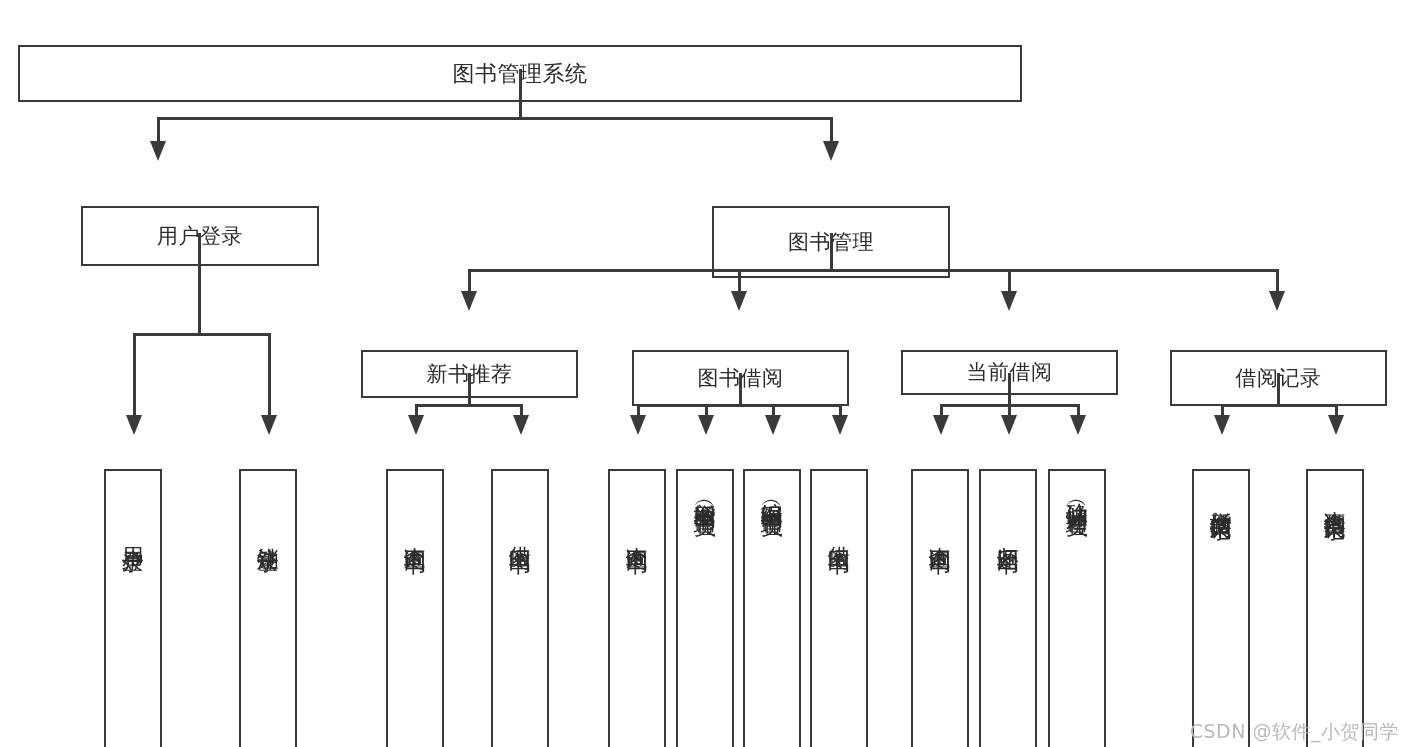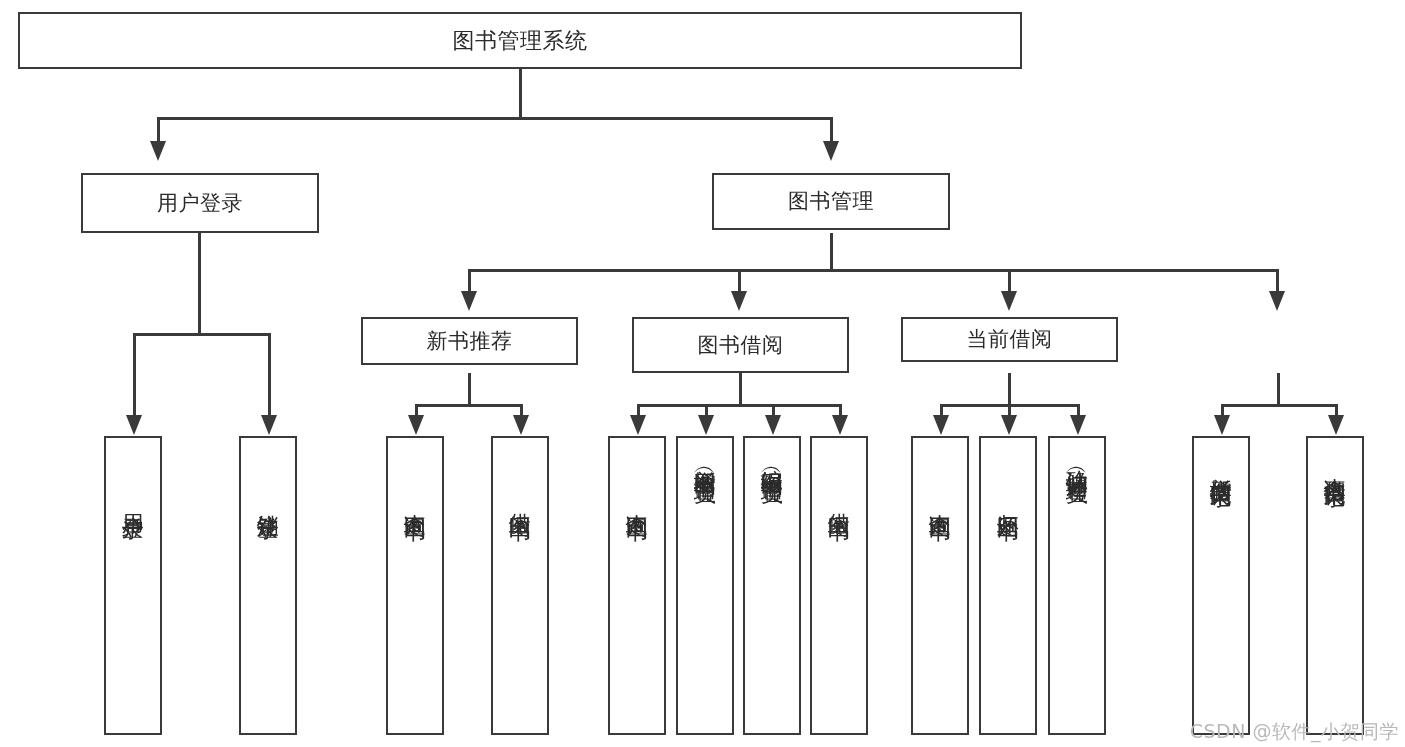--- a/index.html
+++ b/index.html
@@ -18,20 +18,21 @@
   
   .node{
     position:absolute;
     box-sizing:border-box;
     background:#ffffff;
     border:2px solid #3a3a3a;
     display:flex;
     align-items:center;
     justify-content:center;
     color:#2b2b2b;
+    margin-top:33px;
   }
   .node .label{
     display:block;
     text-align:center;
     line-height:1.18;
     white-space:pre;
   }
   
   .node.horiz .label{
     font-size:21px;
@@ -94,21 +95,21 @@
   <div class="ln h" style="left:157px;top:117px;width:676px;"></div>
   <div class="ln v" style="left:157px;top:117px;height:26px;"></div>
   <div class="ln v" style="left:830px;top:117px;height:26px;"></div>
   <div class="arrow" style="left:150px;top:141px;"></div>
   <div class="arrow" style="left:823px;top:141px;"></div>
 
   <div class="node horiz" style="left:81px;top:173px;width:238px;height:60px;">
     <span class="label">用户登录</span>
   </div>
 
-  <div class="node horiz" style="left:712px;top:173px;width:238px;height:57px;">
+  <div class="node horiz" style="left:712px;top:173px;width:238px;height:72px;">
     <span class="label">图书管理</span>
   </div>
 
   <div class="ln v" style="left:198px;top:233px;height:102px;"></div>
   <div class="ln h" style="left:133px;top:333px;width:137px;"></div>
   <div class="ln v" style="left:133px;top:333px;height:85px;"></div>
   <div class="ln v" style="left:268px;top:333px;height:85px;"></div>
   <div class="arrow" style="left:126px;top:415px;"></div>
   <div class="arrow" style="left:261px;top:415px;"></div>
 
@@ -125,20 +126,23 @@
 
   <div class="node horiz" style="left:361px;top:317px;width:217px;height:48px;">
     <span class="label">新书推荐</span>
   </div>
   <div class="node horiz" style="left:632px;top:317px;width:217px;height:56px;">
     <span class="label">图书借阅</span>
   </div>
   <div class="node horiz" style="left:901px;top:317px;width:217px;height:45px;">
     <span class="label">当前借阅</span>
   </div>
+  <div class="node horiz" style="left:1170px;top:317px;width:217px;height:56px;">
+    <span class="label">借阅记录</span>
+  </div>
 
   <div class="ln v" style="left:468px;top:373px;height:33px;"></div>
   <div class="ln h" style="left:415px;top:404px;width:108px;"></div>
   <div class="ln v" style="left:415px;top:404px;height:14px;"></div>
   <div class="ln v" style="left:520px;top:404px;height:14px;"></div>
   <div class="arrow" style="left:408px;top:415px;"></div>
   <div class="arrow" style="left:513px;top:415px;"></div>
 
   <div class="ln v" style="left:739px;top:373px;height:33px;"></div>
   <div class="ln h" style="left:637px;top:404px;width:205px;"></div>

